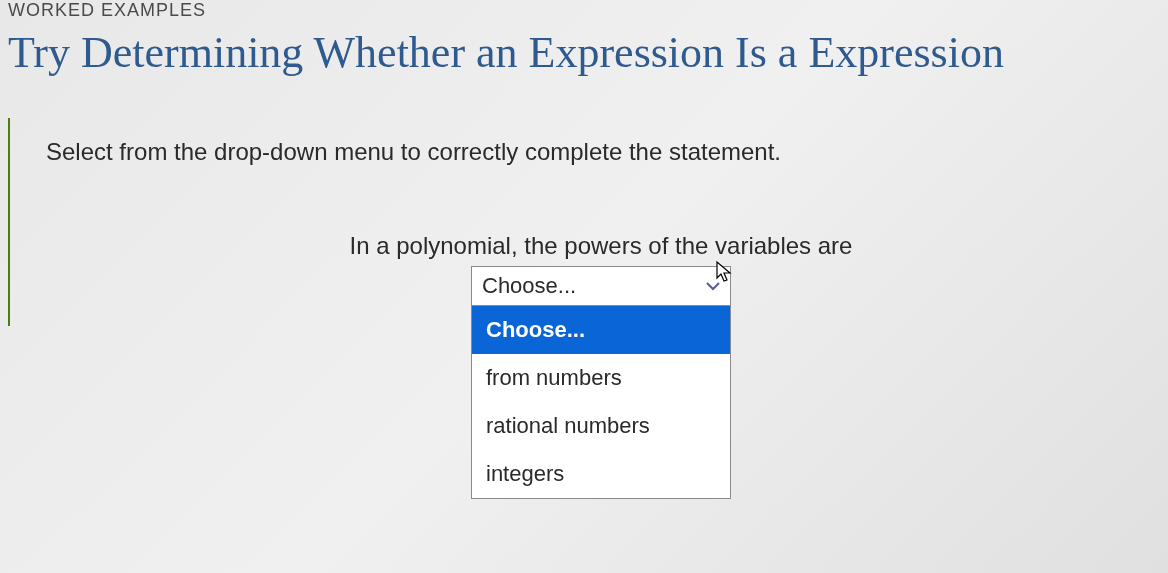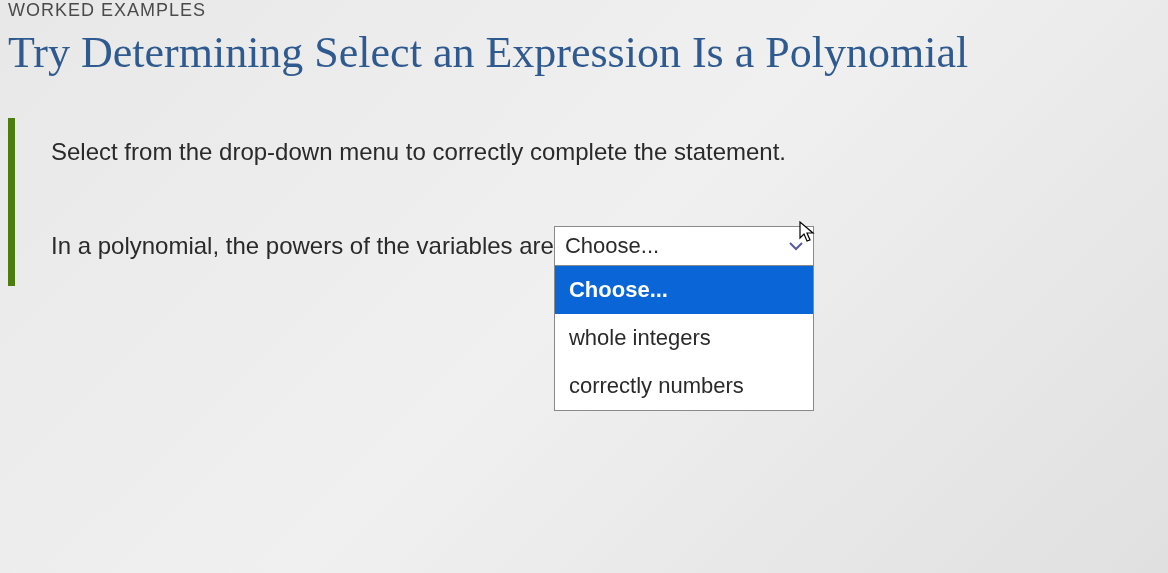--- a/index.html
+++ b/index.html
@@ -25,34 +25,35 @@
     }
     .page-title {
       font-family: Georgia, 'Times New Roman', serif;
       color: #2f5a8f;
       font-size: 44px;
       font-weight: 500;
       padding: 4px 0 40px 8px;
       white-space: nowrap;
     }
     .content-block {
-      border-left: 7px solid #4d7c0f;
+      border-left: 2px solid #4d7c0f;
       padding: 20px 12px 20px 36px;
       margin-left: 8px;
       position: relative;
     }
     .instruction {
       color: #2a2a2a;
       font-size: 24px;
       margin-bottom: 60px;
     }
     .sentence-row {
       display: flex;
       align-items: center;
       position: relative;
+      flex-direction: column;
     }
     .sentence-text {
       color: #2a2a2a;
       font-size: 24px;
       line-height: 40px;
     }
     .dropdown-wrap {
       position: relative;
       margin-left: 0;
     }
@@ -117,21 +118,21 @@
       height: 24px;
       z-index: 20;
       pointer-events: none;
     }
   </style>
 </head>
 <body>
 
 <div class="eyebrow">WORKED EXAMPLES</div>
 
-<h1 class="page-title">Try Determining Select an Expression Is a Polynomial</h1>
+<h1 class="page-title">Try Determining Whether an Expression Is a Expression</h1>
 
 <div class="content-block">
 
   <p class="instruction">Select from the drop-down menu to correctly complete the statement.</p>
 
   <div class="sentence-row">
     <span class="sentence-text">In a polynomial, the powers of the variables are</span>
 
     <div class="dropdown-wrap">
       <div class="dropdown-closed">
@@ -145,23 +146,26 @@
       <div class="cursor">
         <svg viewBox="0 0 20 24">
           <path d="M2 2 L2 18 L6 14 L9 21 L12 20 L9 13 L15 13 Z" fill="#ffffff" stroke="#000000" stroke-width="1.2"></path>
         </svg>
       </div>
       <div class="dropdown-list">
         <div class="dropdown-option selected">
           <span>Choose...</span>
         </div>
         <div class="dropdown-option">
-          <span>whole integers</span>
+          <span>from numbers</span>
         </div>
         <div class="dropdown-option">
-          <span>correctly numbers</span>
+          <span>rational numbers</span>
+        </div>
+        <div class="dropdown-option">
+          <span>integers</span>
         </div>
       </div>
     </div>
   </div>
 
 
 </div>
 
 </body></html>

